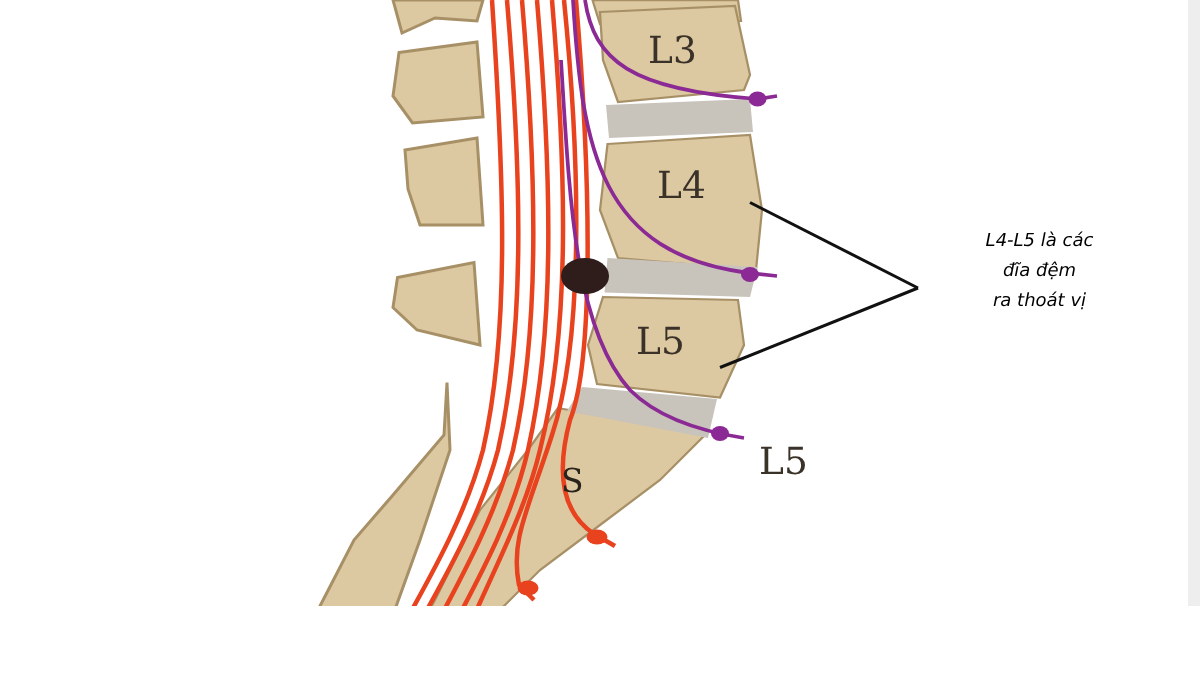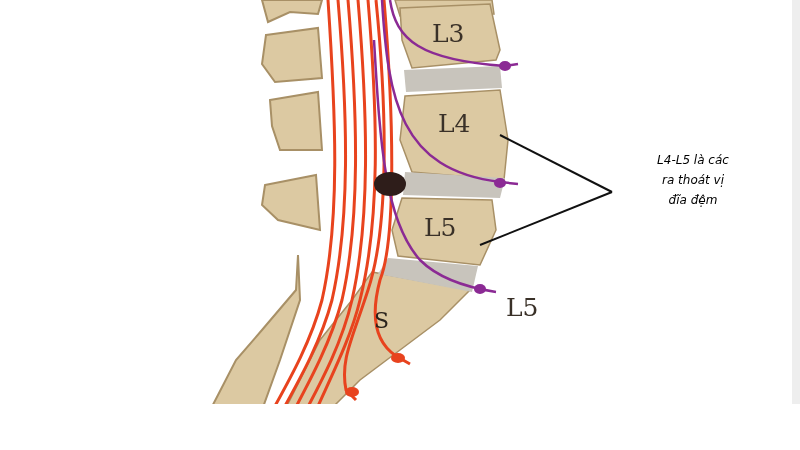--- a/index.html
+++ b/index.html
@@ -79,18 +79,18 @@
 
     <text class="vlabel" x="432" y="42">L3</text>
     <text class="vlabel" x="438" y="132">L4</text>
     <text class="vlabel" x="424" y="236">L5</text>
     <text class="vlabel-s" x="374" y="328">S</text>
     <text class="vlabel" x="506" y="316">L5</text>
   </svg>
 
   <div class="annotation">
     <span>L4-L5 là các</span>
+    <span>đĩa đệm</span>
     <span>ra thoát vị</span>
-    <span>đĩa đệm</span>
   </div>
 
   <div class="right-strip"></div>
 </div>
 
 </body></html>

